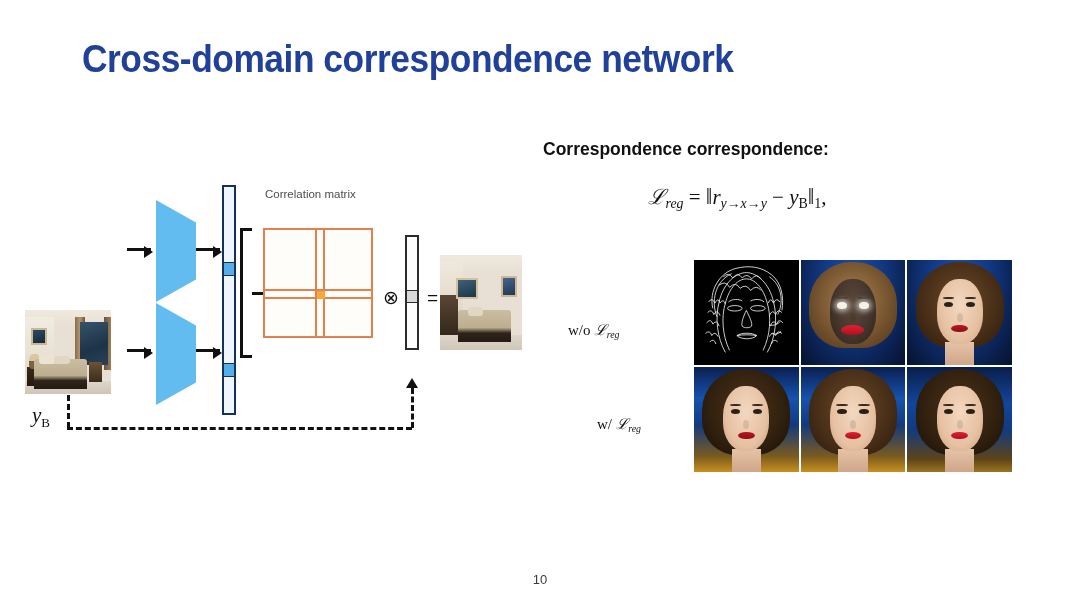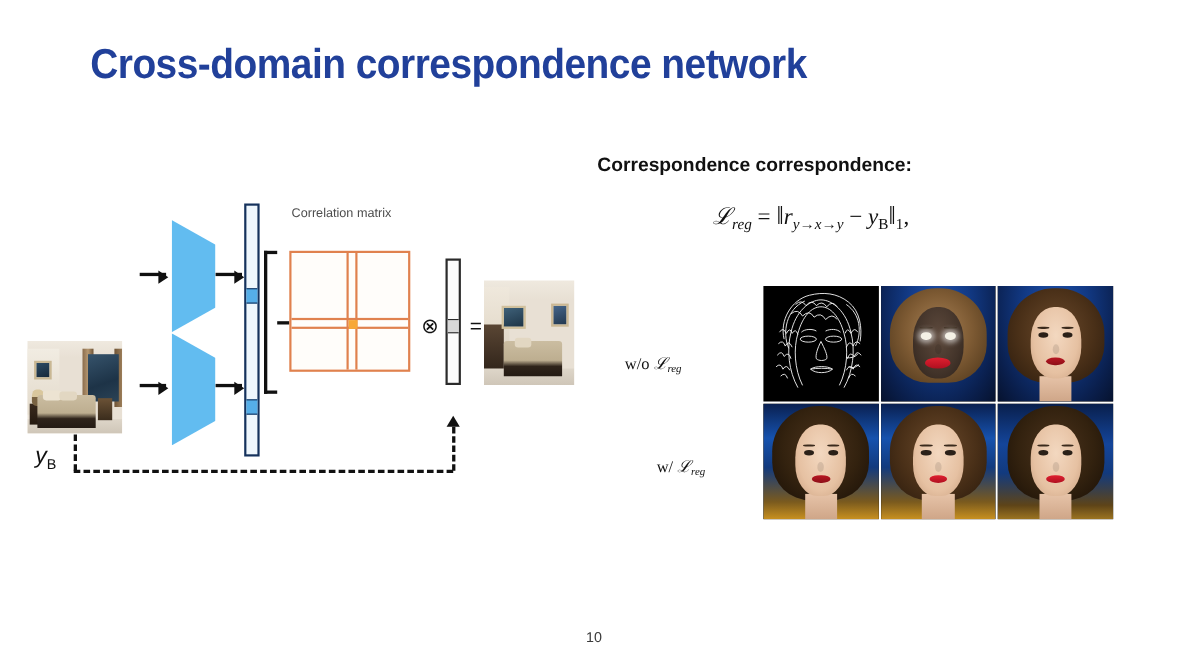--- a/index.html
+++ b/index.html
@@ -226,21 +226,21 @@
   .dash-arrowhead {
     position: absolute;
     width: 0; height: 0;
     border-bottom: 10px solid #111;
     border-left: 6px solid transparent;
     border-right: 6px solid transparent;
   }
 
   #yb-label {
     position: absolute;
-    font-family: Liberation Sans, sans-serif;
+    font-family: Liberation Serif, serif;
     font-style: italic;
     font-size: 21px;
     color: #111;
   }
   #yb-label sub {
     font-style: normal;
     font-size: 0.62em;
   }
 
   

